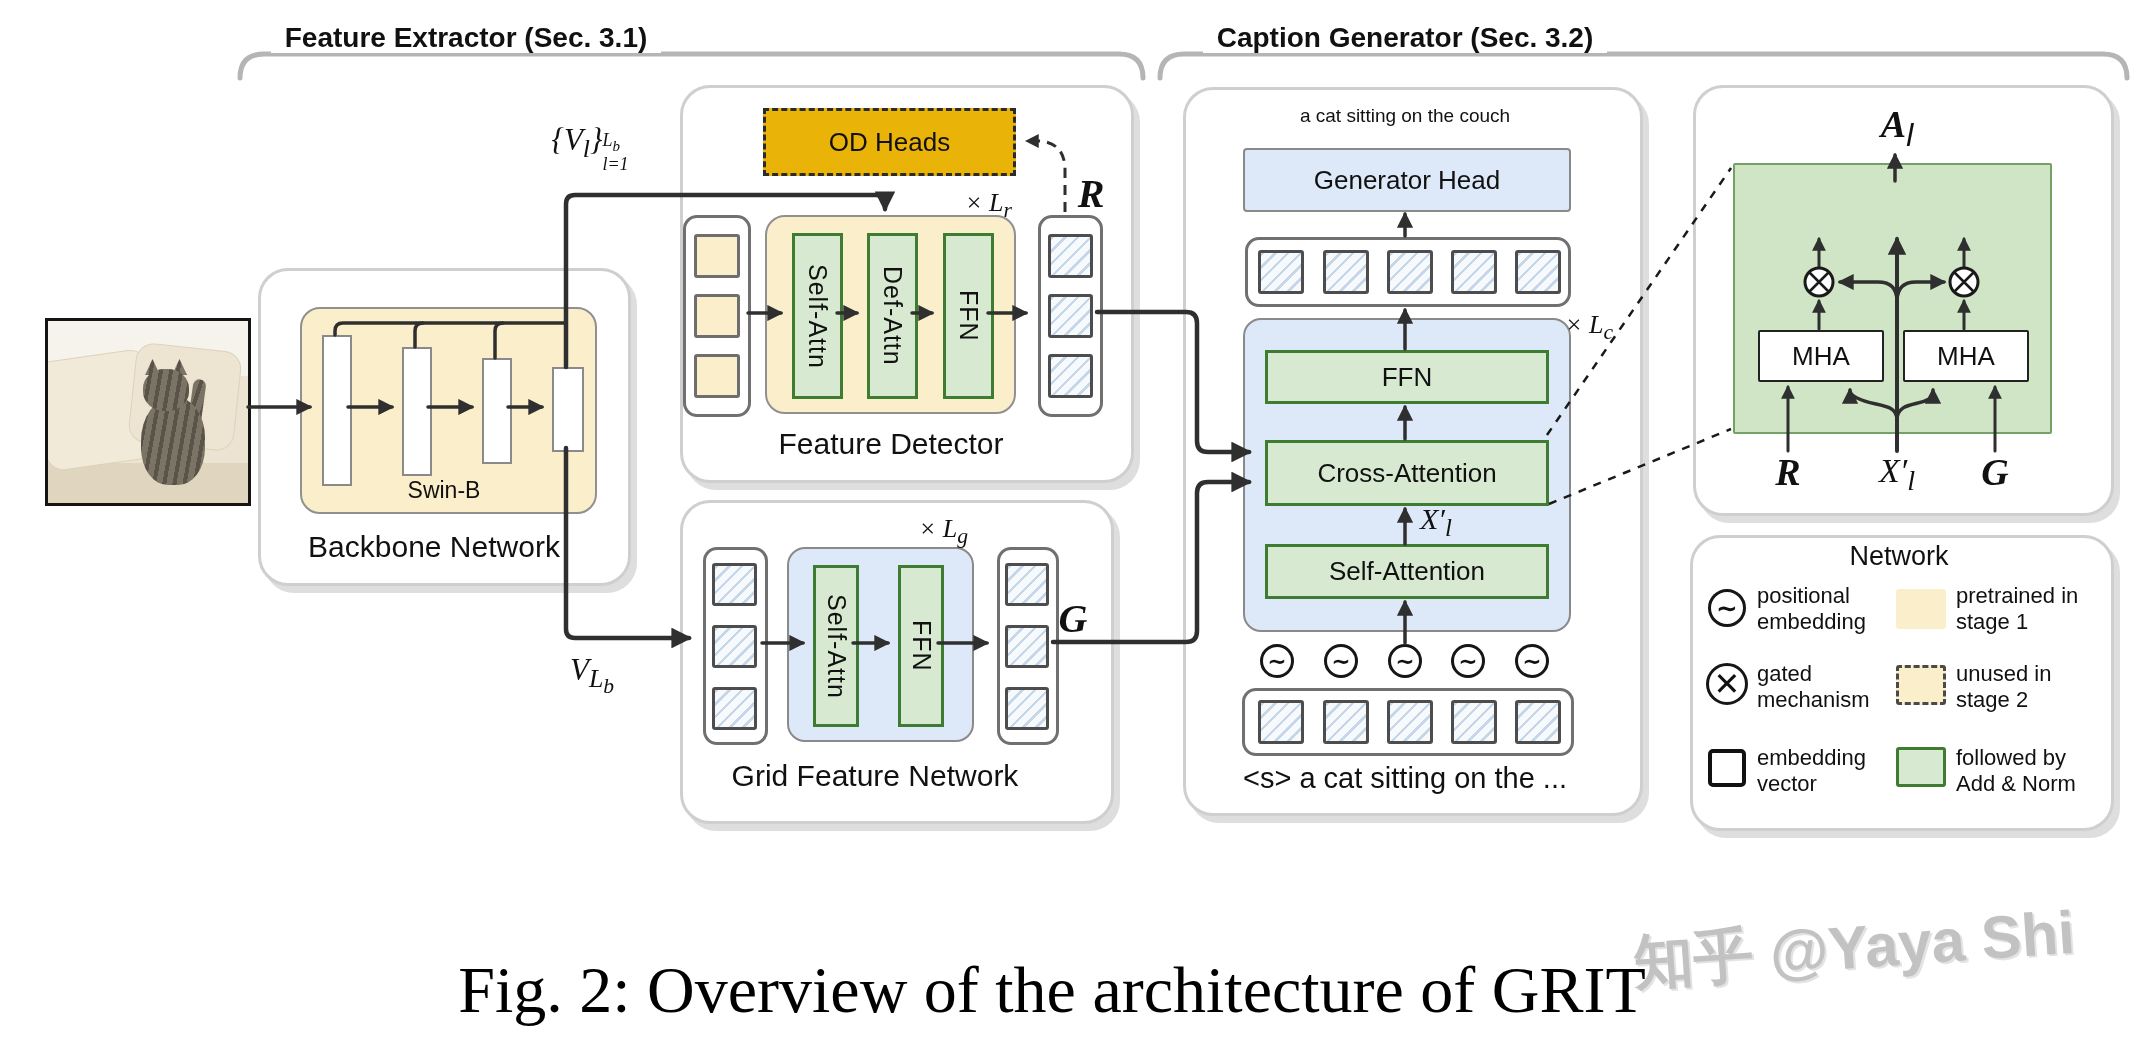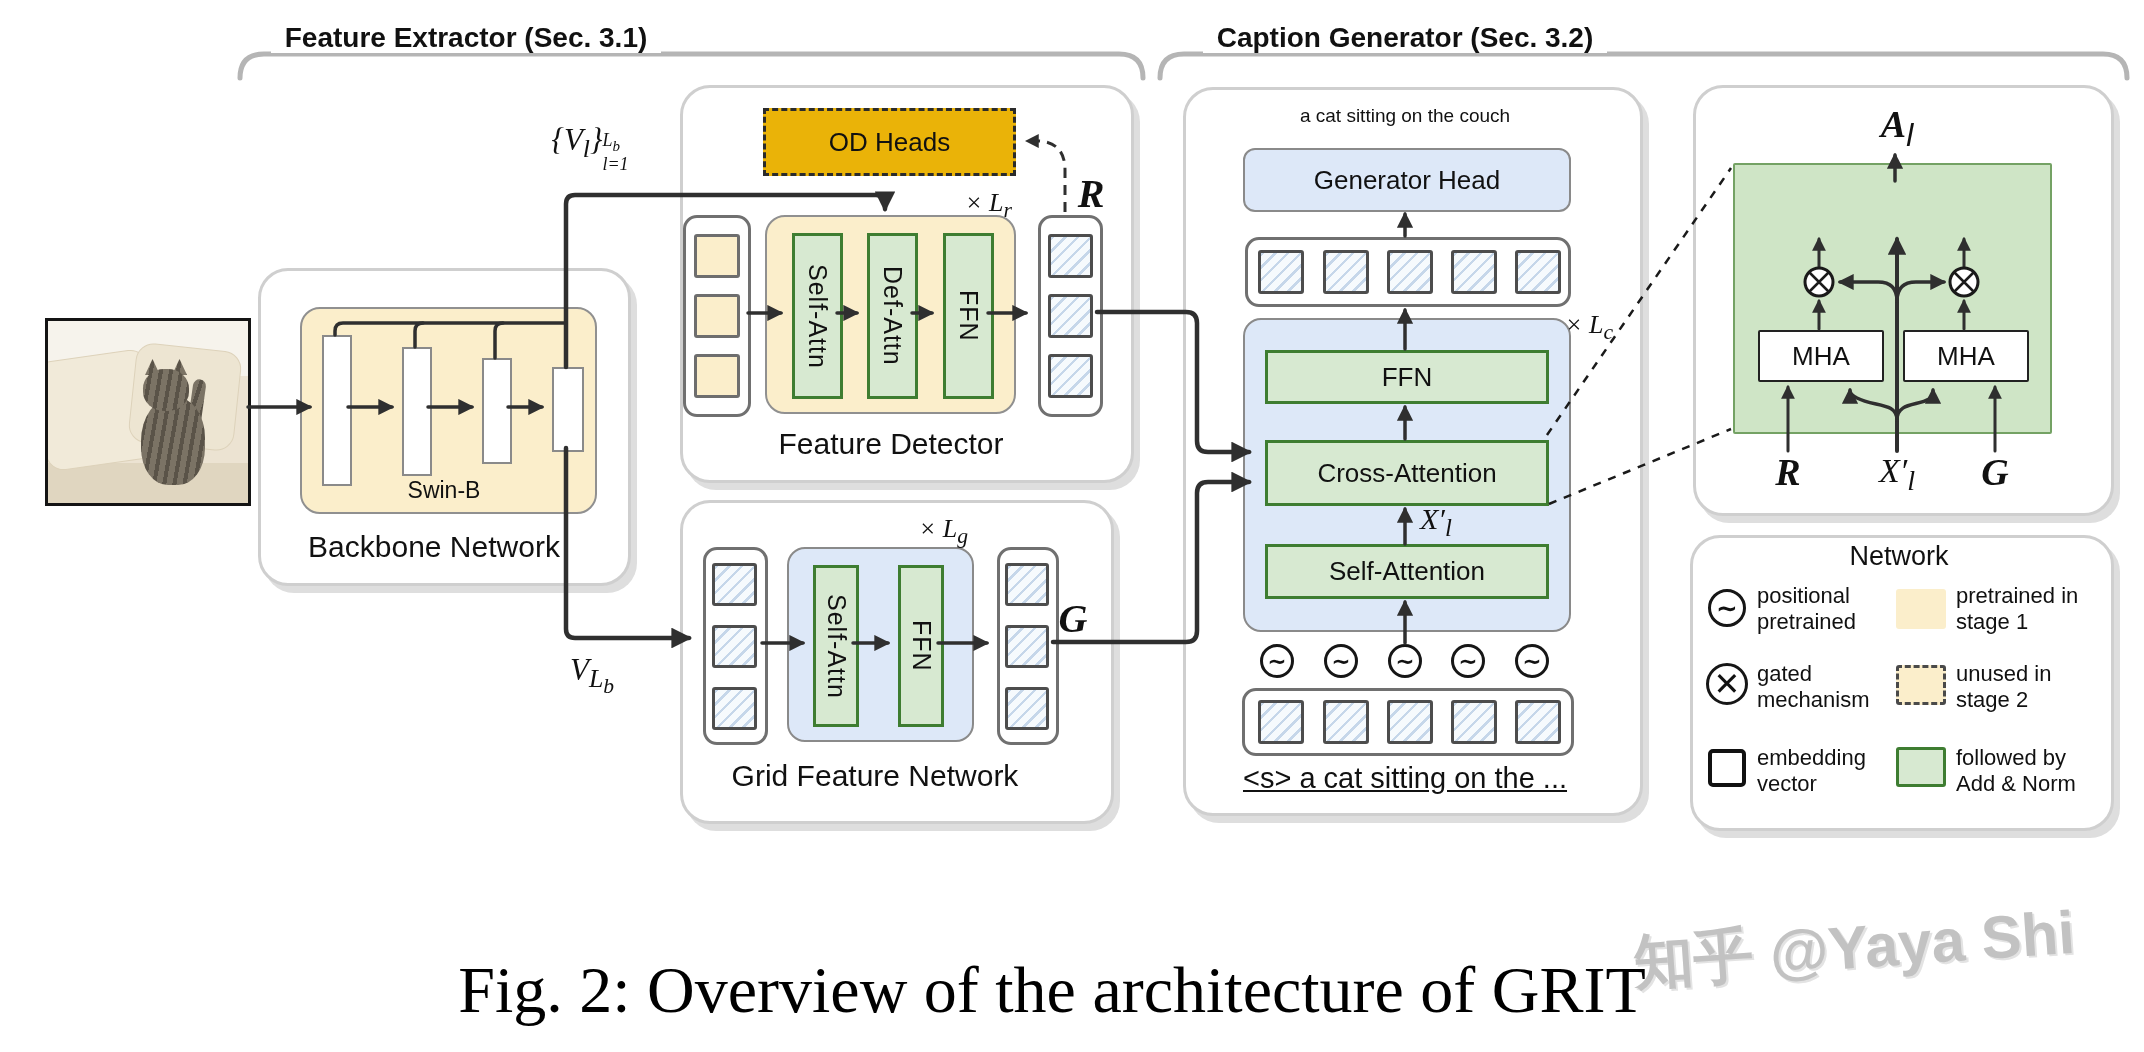--- a/index.html
+++ b/index.html
@@ -89,21 +89,21 @@
   </div>
   <div class="vblock" style="left:898px;top:565px;width:40px;height:156px;">
     <span class="vtxt">FFN</span>
   </div>
   <div class="tokbox" style="left:997px;top:547px;width:56px;height:192px;"></div>
   <div class="token" style="left:1005px;top:563px;width:38px;height:37px;"></div>
   <div class="token" style="left:1005px;top:625px;width:38px;height:37px;"></div>
   <div class="token" style="left:1005px;top:687px;width:38px;height:37px;"></div>
 
   <div class="panel" style="left:1183px;top:87px;width:454px;height:723px;"></div>
-  <div class="bluebox" style="left:1243px;top:148px;width:324px;height:60px;border-radius:12px;display:flex;align-items:center;justify-content:center;font-size:26px;">
+  <div class="bluebox" style="left:1243px;top:148px;width:324px;height:60px;border-radius:4px;display:flex;align-items:center;justify-content:center;font-size:26px;">
     <span>Generator Head</span>
   </div>
   <div class="tokbox" style="left:1245px;top:237px;width:320px;height:64px;"></div>
   <div class="token" style="left:1258px;top:250px;width:40px;height:38px;"></div>
   <div class="token" style="left:1323px;top:250px;width:40px;height:38px;"></div>
   <div class="token" style="left:1387px;top:250px;width:40px;height:38px;"></div>
   <div class="token" style="left:1451px;top:250px;width:40px;height:38px;"></div>
   <div class="token" style="left:1515px;top:250px;width:40px;height:38px;"></div>
   <div class="bluebox" style="left:1243px;top:318px;width:324px;height:310px;"></div>
   <div class="hblock" style="left:1265px;top:350px;width:278px;height:48px;">
@@ -259,29 +259,29 @@
   <div class="lbl math" style="left:912px;top:188px;width:100px;font-size:26px;text-align:right;">× <i>L<sub>r</sub></i></div>
   <div class="lbl" style="left:1056px;top:170px;width:70px;font-size:40px;"><span class="cal">R</span></div>
 
   <div class="lbl" style="left:705px;top:759px;width:340px;font-size:30px;">Grid Feature Network</div>
   <div class="lbl math" style="left:868px;top:514px;width:100px;font-size:26px;text-align:right;">× <i>L<sub>g</sub></i></div>
   <div class="lbl" style="left:1038px;top:595px;width:70px;font-size:40px;"><span class="cal">G</span></div>
 
   <div class="lbl" style="left:1205px;top:105px;width:400px;font-size:19px;">a cat sitting on the couch</div>
   <div class="lbl math" style="left:1420px;top:502px;width:70px;font-size:30px;text-align:left;"><i>X</i>′<sub><i>l</i></sub></div>
   <div class="lbl math" style="left:1565px;top:310px;width:100px;font-size:26px;text-align:left;">× <i>L<sub>c</sub></i></div>
-  <div class="lbl" style="left:1205px;top:762px;width:400px;font-size:29px;text-decoration:underline;">&lt;s&gt; a cat sitting on the ...</div>
+  <div class="lbl" style="left:1205px;top:762px;width:400px;font-size:29px;">&lt;s&gt; a cat sitting on the ...</div>
 
   <div class="lbl" style="left:1857px;top:102px;width:80px;font-size:38px;"><span class="cal">A</span><sub><i>l</i></sub></div>
   <div class="lbl math" style="left:1753px;top:450px;width:70px;font-size:38px;"><span class="cal">R</span></div>
   <div class="lbl math" style="left:1862px;top:452px;width:70px;font-size:34px;"><i>X</i>′<sub><i>l</i></sub></div>
   <div class="lbl math" style="left:1960px;top:450px;width:70px;font-size:38px;"><span class="cal">G</span></div>
 
   <div class="lbl" style="left:1799px;top:541px;width:200px;font-size:27px;">Network</div>
-  <div class="legend-lbl" style="left:1757px;top:583px;width:115px;">positional pretrained</div>
+  <div class="legend-lbl" style="left:1757px;top:583px;width:115px;">positional embedding</div>
   <div class="legend-lbl" style="left:1757px;top:661px;width:115px;">gated mechanism</div>
   <div class="legend-lbl" style="left:1757px;top:745px;width:115px;">embedding vector</div>
   <div class="legend-lbl" style="left:1956px;top:583px;width:135px;">pretrained in stage 1</div>
   <div class="legend-lbl" style="left:1956px;top:661px;width:135px;">unused in stage 2</div>
   <div class="legend-lbl" style="left:1956px;top:745px;width:140px;">followed by Add &amp; Norm</div>
 
   <div class="figcap" style="left:280px;top:952px;width:1544px;">Fig. 2: Overview of the architecture of GRIT</div>
   <div class="wm" style="left:1633px;top:908px;">知乎 @Yaya Shi</div>
 
 </div>

